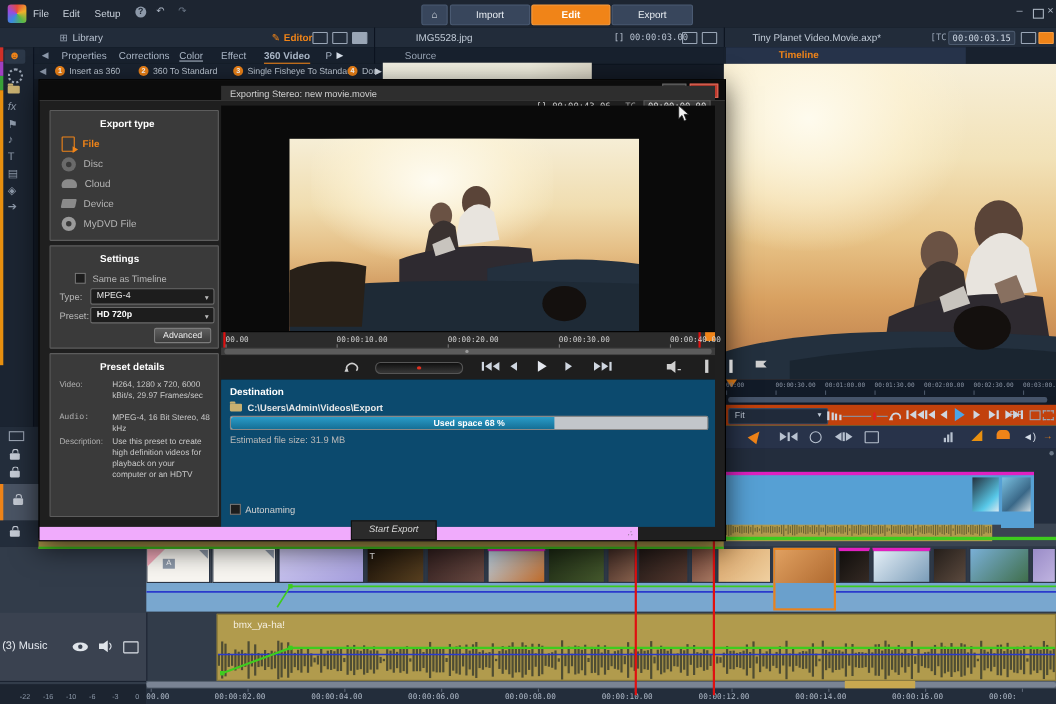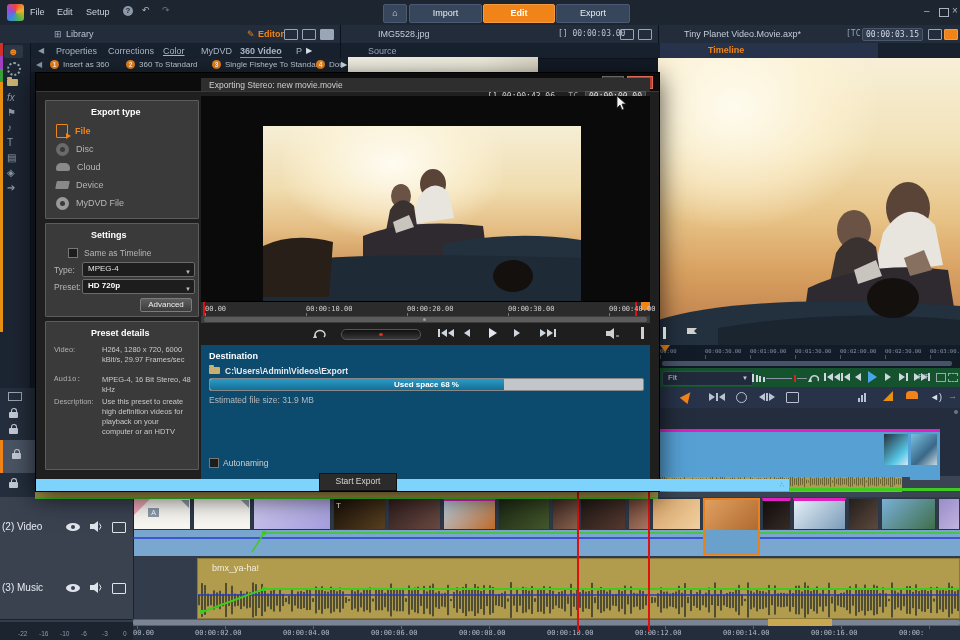--- a/index.html
+++ b/index.html
@@ -36,21 +36,21 @@
   .gear{width:10px;height:10px;border:2px dotted #9aa4b2;border-radius:50%;}
   .folder{position:relative;width:11px;height:7px;background:#c8b070;border-radius:1px;}
   .folder:before{content:"";position:absolute;top:-2px;left:0;width:5px;height:2px;background:#c8b070;border-radius:1px 1px 0 0;}
   
   #rpanel{left:658px;top:43px;width:302px;height:454px;background:#1a2330;}
   #rtabrow{position:absolute;left:0;top:0;width:302px;height:15px;background:#18212e;border-bottom:1px solid #0d1420;}
   #rtabrow .tabblock{position:absolute;left:2px;top:0;width:218px;height:15px;background:#26334a;}
   #preview2{position:absolute;left:0;top:15px;width:302px;height:287px;overflow:hidden;}
   #rruler{position:absolute;left:0;top:302px;width:302px;height:15px;background:#121b28;border-bottom:1px solid #0b1220;}
   #rscroll{position:absolute;left:0;top:317px;width:302px;height:8px;background:#121a26;}
-  #rtransport{position:absolute;left:0;top:325px;width:302px;height:19px;background:#14532d;border-bottom:2px solid #22c55e;}
+  #rtransport{position:absolute;left:0;top:325px;width:302px;height:19px;background:#c2410c;border-bottom:2px solid #22c55e;}
   #rtoolbar{position:absolute;left:0;top:344px;width:302px;height:21px;background:#28334a;border-bottom:1px solid #0b1220;}
   #rmini{position:absolute;left:0;top:365px;width:302px;height:89px;background:#232d3d;}
   .fit{position:absolute;left:4px;top:3px;width:84px;height:13px;background:#202a3a;border:1px solid #3a4a60;
        border-radius:2px;color:#c2ccd8;font-size:8px;line-height:12px;padding-left:5px;}
   
   .sbar,.stl,.str,.splay,.splayw{display:inline-block;vertical-align:middle;}
   .sbar{width:2px;height:8px;background:#cfd6e0;margin:0 0.5px;}
   .stl{width:0;height:0;border-top:4px solid transparent;border-bottom:4px solid transparent;border-right:6px solid #cfd6e0;margin:0 0.5px;}
   .str{width:0;height:0;border-top:4px solid transparent;border-bottom:4px solid transparent;border-left:6px solid #cfd6e0;margin:0 0.5px;}
   .splay{width:0;height:0;border-top:6px solid transparent;border-bottom:6px solid transparent;border-left:9px solid #4aa4e8;}
@@ -74,21 +74,21 @@
   .advbtn{position:absolute;background:linear-gradient(#5f5f5f,#3c3c3c);border:1px solid #7c7c7c;border-radius:2px;
           color:#eee;font-size:8px;text-align:center;line-height:12px;}
   .pdrow-label{color:#b0b0b0;font-size:7.5px;}
   .pdrow-val{color:#c9c9c9;font-size:7.5px;line-height:9px;}
   #dprev{position:absolute;left:165px;top:23px;width:449px;height:205px;background:#0a0a0a;}
   #dimg{position:absolute;left:62px;top:30px;width:318px;height:175px;overflow:hidden;}
   #druler{position:absolute;left:165px;top:228px;width:449px;height:15px;background:#2b2b2b;border-top:1px solid #000;}
   #dscroll{position:absolute;left:165px;top:243px;width:449px;height:7px;background:#3c3c3c;}
   #dtrans{position:absolute;left:165px;top:250px;width:449px;height:22px;background:#1e1e1e;border-bottom:1px solid #000;}
   #ddest{position:absolute;left:165px;top:272px;width:449px;height:134px;background:#0c4a6e;}
-  #dbottom{position:absolute;left:0;top:406px;width:753px;height:12px;background:#7dd3fc;}
+  #dbottom{position:absolute;left:0;top:406px;width:544px;height:12px;background:#f0abfc;font-style:italic;}
   #startbtn{position:absolute;left:283px;top:-6px;width:76px;height:16px;background:#2b2b2b;border:1px solid #111;
             color:#d6d6d6;text-align:center;line-height:15px;font-size:8.5px;}
   .usedbar{position:absolute;left:8px;top:33px;width:433px;height:11px;background:#c2c6ca;border:1px solid #888;border-radius:2px;}
   .usedfill{position:absolute;left:0;top:0;height:11px;background:linear-gradient(#2a9cc8,#156f96);border-radius:2px 0 0 2px;}
   .usedtext{position:absolute;left:0;top:0;width:100%;text-align:center;color:#fff;font-weight:bold;font-size:8px;line-height:11px;}
   
   #btl{left:0;top:497px;width:960px;height:143px;background:#323c4a;}
   .thead{position:absolute;left:0;width:133px;background:#3a4250;border-bottom:1px solid #1a2230;border-right:1px solid #1a2230;}
   .tname{position:absolute;left:2px;color:#e6eaf0;font-size:10px;}
   .eye{position:relative;width:14px;height:8px;background:#dfe4ea;border-radius:50%;}
@@ -149,21 +149,21 @@
     <span class="tcbox mono" style="left:862px;top:3px;">00:00:03.15</span>
     <span class="ticon" style="left:928px;top:4px;"></span>
     <span class="ticon" style="left:944px;top:4px;background:#f08418;border-color:#f49b42;"></span>
   </div>
 
   <div class="abs" id="row3">
     <span class="scroll-arrow" style="left:38px;">◀</span>
     <span class="tab3" style="left:56px;text-align:right;">Properties</span>
     <span class="tab3" style="left:108px;">Corrections</span>
     <span class="tab3" style="left:163px;text-decoration:underline;">Color</span>
-    <span class="tab3" style="left:201px;">MyDVD</span>
+    <span class="tab3" style="left:201px;">Effect</span>
     <span class="tab3 or" style="left:240px;font-weight:bold;border-bottom:2px solid #f08418;padding-bottom:1px;">360 Video</span>
     <span class="tab3" style="left:296px;">P</span>
     <span class="scroll-arrow" style="left:306px;color:#d8e0ea;">▶</span>
     <div class="vdiv" style="left:340px;height:15px;"></div>
     <span class="abs" style="left:368px;top:3px;color:#9aa6b6;">Source</span>
   </div>
 
   <div class="abs" id="row4">
     <span class="scroll-arrow" style="left:36px;top:2px;">◀</span>
     <span class="numc" style="left:50px;">1</span>
@@ -778,33 +778,20 @@
           <rect x="762" y="6.57553600156001" width="2" height="24.84892799687998" fill="#4f4d33"></rect>
         </svg>
       <svg class="abs" style="left:0;top:0;" width="763" height="61">
         <line x1="0" y1="36" x2="763" y2="36" stroke="#2a3acc" stroke-width="1.5"></line>
         <polyline points="4,53 66,30 763,30" fill="none" stroke="#3ecc1e" stroke-width="2"></polyline>
         <rect x="2" y="51" width="4" height="4" fill="#3ecc1e"></rect>
           <rect x="64" y="28" width="4" height="4" fill="#3ecc1e"></rect>
       </svg>
     </div>
 
-    <div class="thead" style="top:0;height:60px;">
-      <span class="tname" style="top:24px;">(2) Video</span>
-      <div class="abs" style="left:66px;top:26px;">
-          <div class="eye"></div>
-        </div>
-      <svg class="abs" style="left:90px;top:24px;" width="13" height="11">
-          <polygon points="0,3 4,3 8,0 8,11 4,8 0,8" fill="#dfe4ea"></polygon>
-          <path d="M9.5 2.5 q3 3 0 6" stroke="#dfe4ea" fill="none"></path>
-        </svg>
-      <div class="abs" style="left:112px;top:25px;">
-          <div class="mon"></div>
-        </div>
-    </div>
     <div class="thead" style="top:60px;height:62px;">
       <span class="tname" style="top:25px;">(3) Music</span>
       <div class="abs" style="left:66px;top:27px;">
           <div class="eye"></div>
         </div>
       <svg class="abs" style="left:90px;top:25px;" width="13" height="11">
           <polygon points="0,3 4,3 8,0 8,11 4,8 0,8" fill="#dfe4ea"></polygon>
           <path d="M9.5 2.5 q3 3 0 6" stroke="#dfe4ea" fill="none"></path>
         </svg>
       <div class="abs" style="left:112px;top:26px;">

